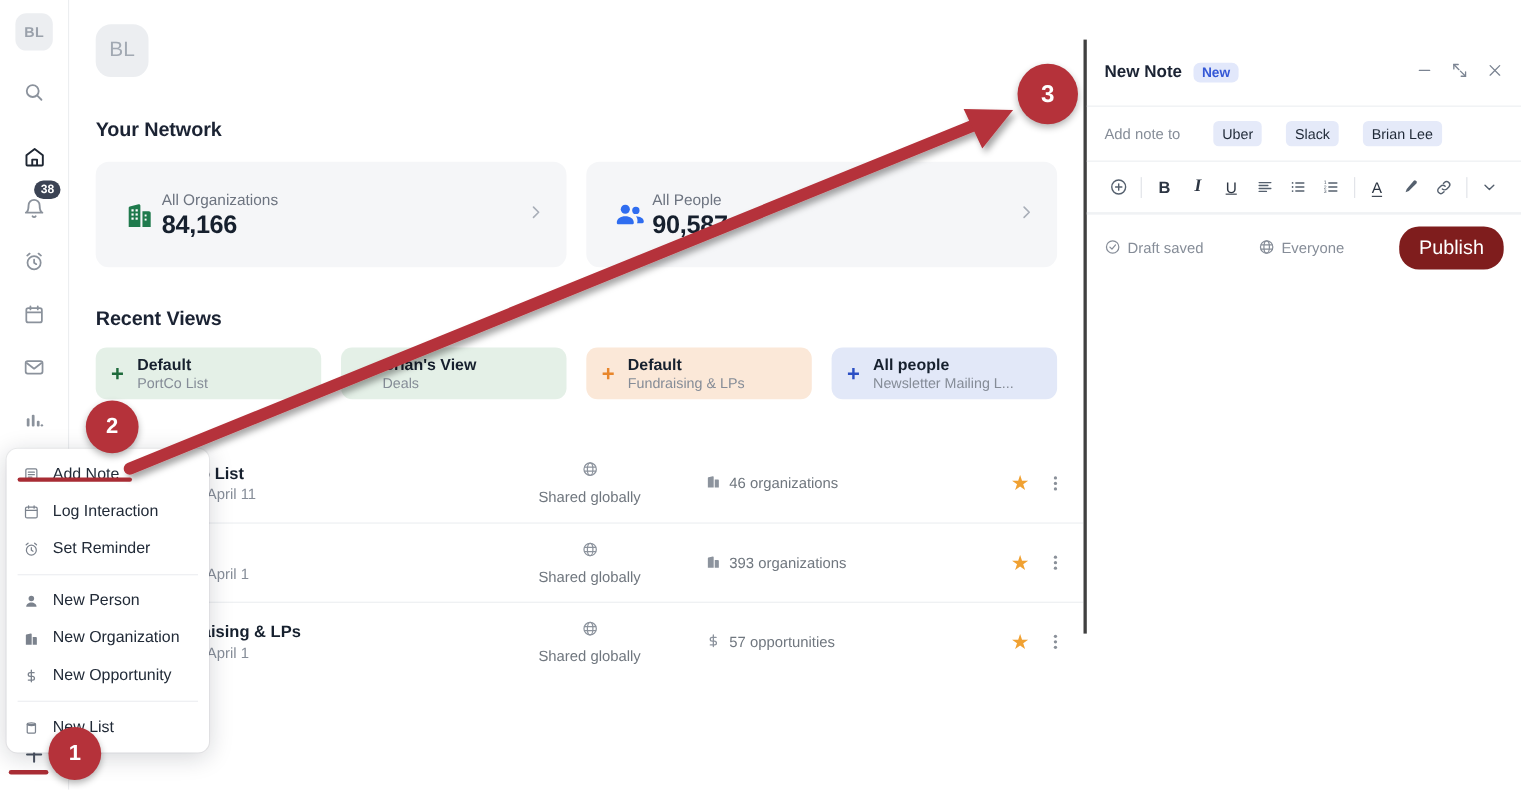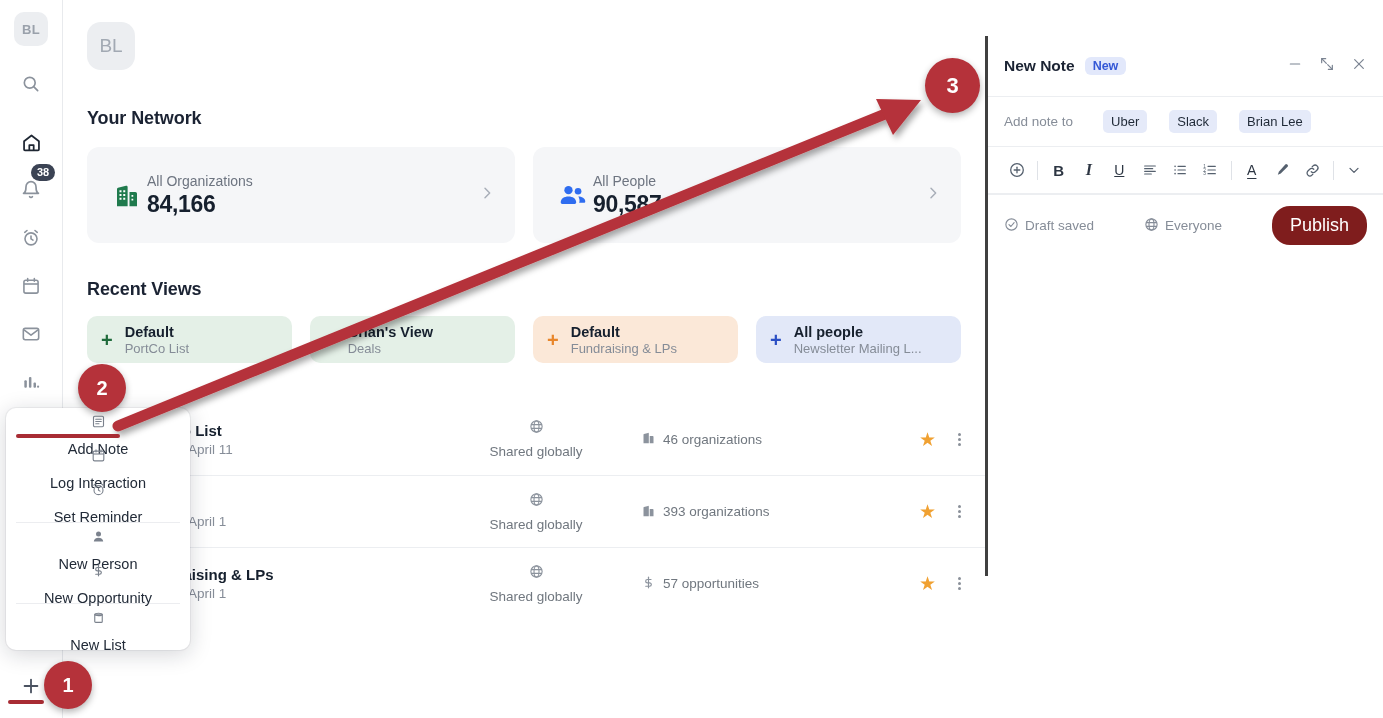--- a/index.html
+++ b/index.html
@@ -107,21 +107,21 @@
 
   
   .ctx {
     position: absolute; left: 6px; top: 408px; width: 184px;
     background: #fff; border-radius: 10px;
     box-shadow: 0 4px 22px rgba(16,24,40,.18), 0 0 0 1px rgba(16,24,40,.05);
     padding: 6px 0; z-index: 40;
   }
   .ctx-item {
     display: flex; align-items: center; gap: 12px; height: 34px;
-    padding: 0 14px; font-size: 14.5px; color: #222b38; flex-direction: column;
+    padding: 0 14px; font-size: 14.5px; color: #222b38;
   }
   .ctx-item .ci { width: 16px; color: #7b828d; display: flex; align-items: center; justify-content: center; }
   .ctx-sep { height: 1px; background: #ecedf0; margin: 6px 10px; }
 
   
   .note {
     position: absolute; right: 0; top: 0; width: 398px; height: 540px;
     background: #fff; border-left: 3px solid #404040;
     display: flex; flex-direction: column; z-index: 30; margin-top: 36px;
   }
@@ -494,20 +494,28 @@
     <div class="ctx-sep"></div>
 
     <div class="ctx-item">
       <span class="ci">
           <svg width="15" height="15" viewBox="0 0 24 24" fill="currentColor">
             <circle cx="12" cy="8" r="4"></circle>
             <path d="M4.5 20c0-3.9 3.4-6.2 7.5-6.2s7.5 2.3 7.5 6.2z"></path>
           </svg>
         </span>
       <span>New Person</span>
+    </div>
+    <div class="ctx-item">
+      <span class="ci">
+          <svg width="15" height="15" viewBox="0 0 24 24" fill="currentColor">
+            <path d="M4 21V7.2c0-.5.3-.9.8-1l6.4-1.6c.6-.2 1.3.3 1.3 1V21zM14 21V9.6h4.7c.7 0 1.3.6 1.3 1.3V21z"></path>
+          </svg>
+        </span>
+      <span>New Organization</span>
     </div>
     <div class="ctx-item">
       <span class="ci">
           <svg width="15" height="15" viewBox="0 0 24 24" fill="none" stroke="currentColor" stroke-width="1.9" stroke-linecap="round">
             <path d="M12 3.5v17"></path>
             <path d="M16 7.2H10.2a2.7 2.7 0 0 0 0 5.4h3.6a2.7 2.7 0 0 1 0 5.4H7.6"></path>
           </svg>
         </span>
       <span>New Opportunity</span>
     </div>

